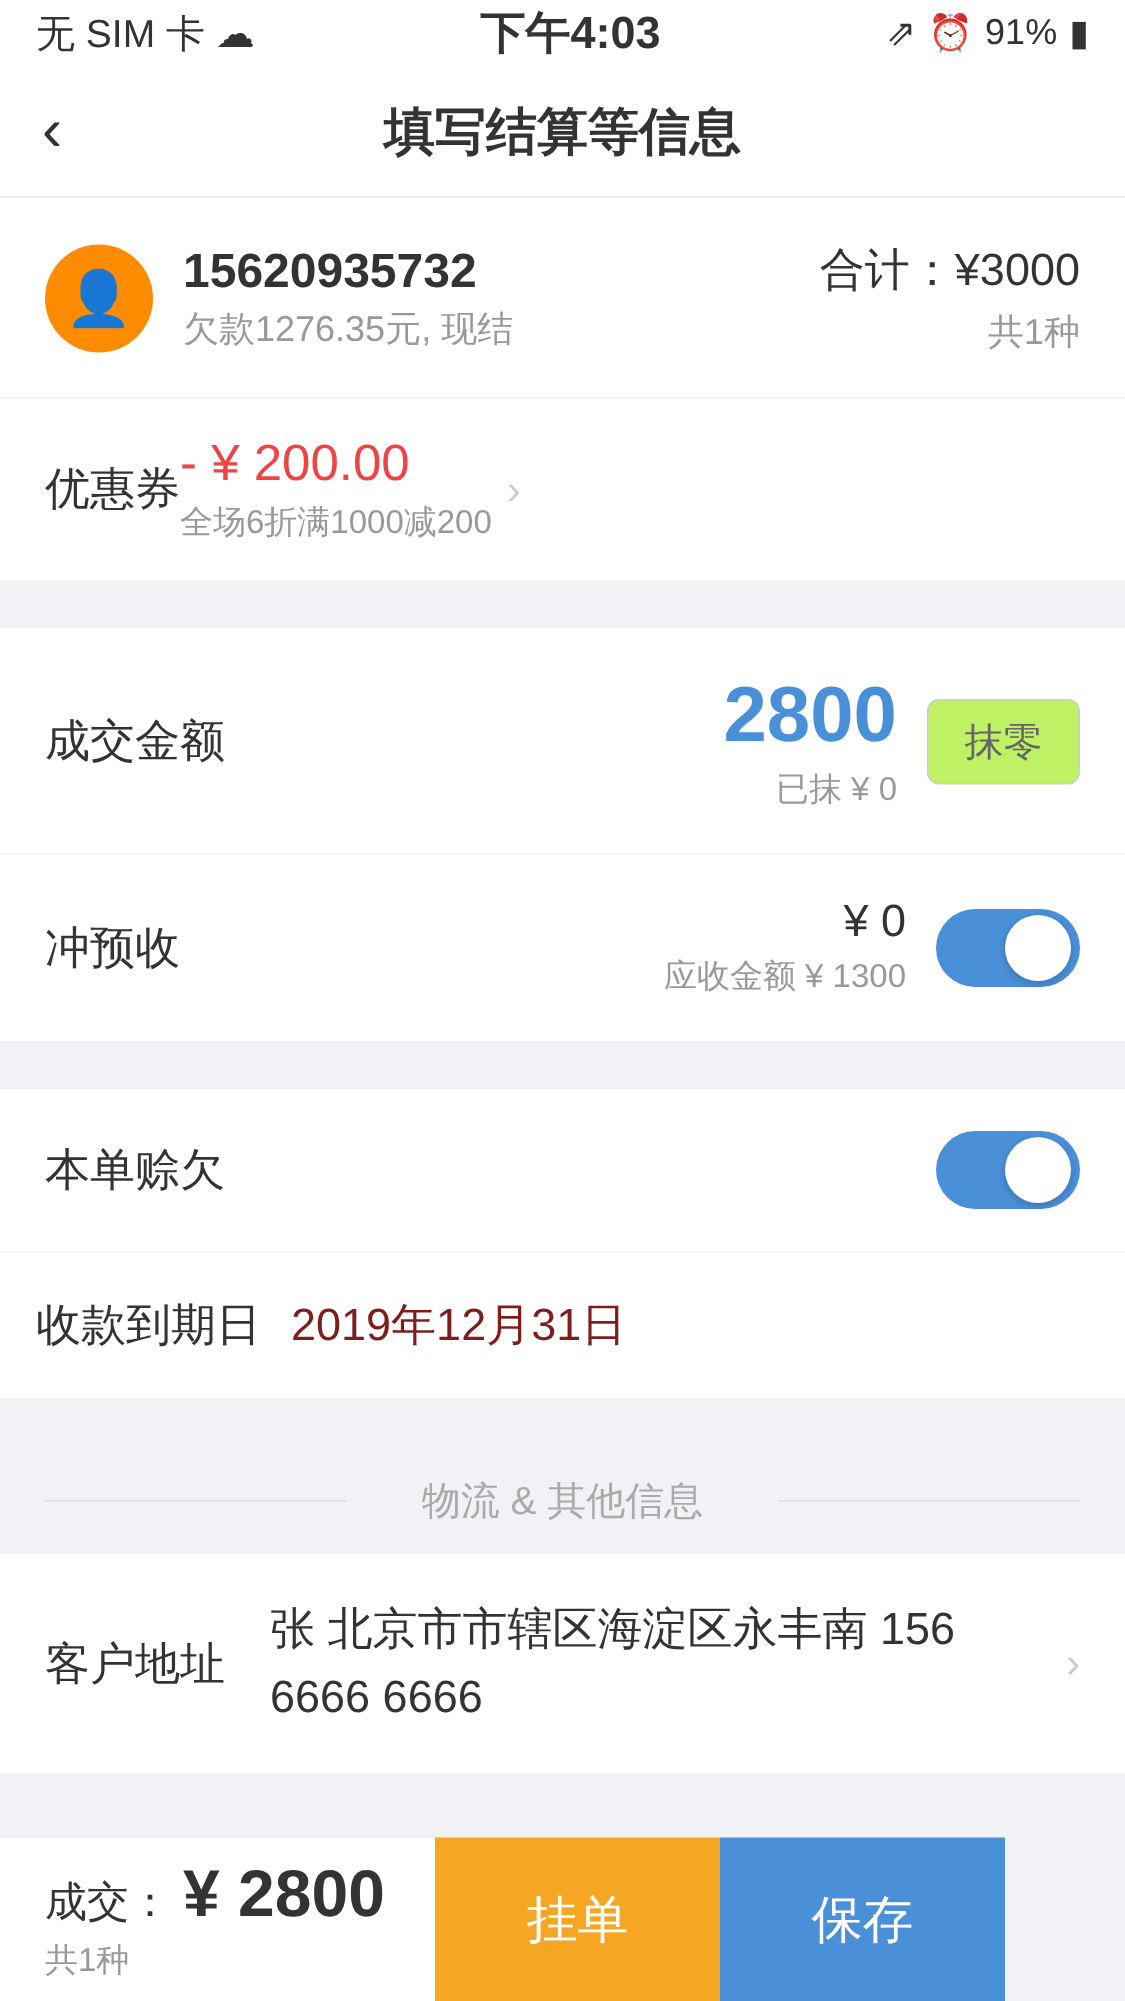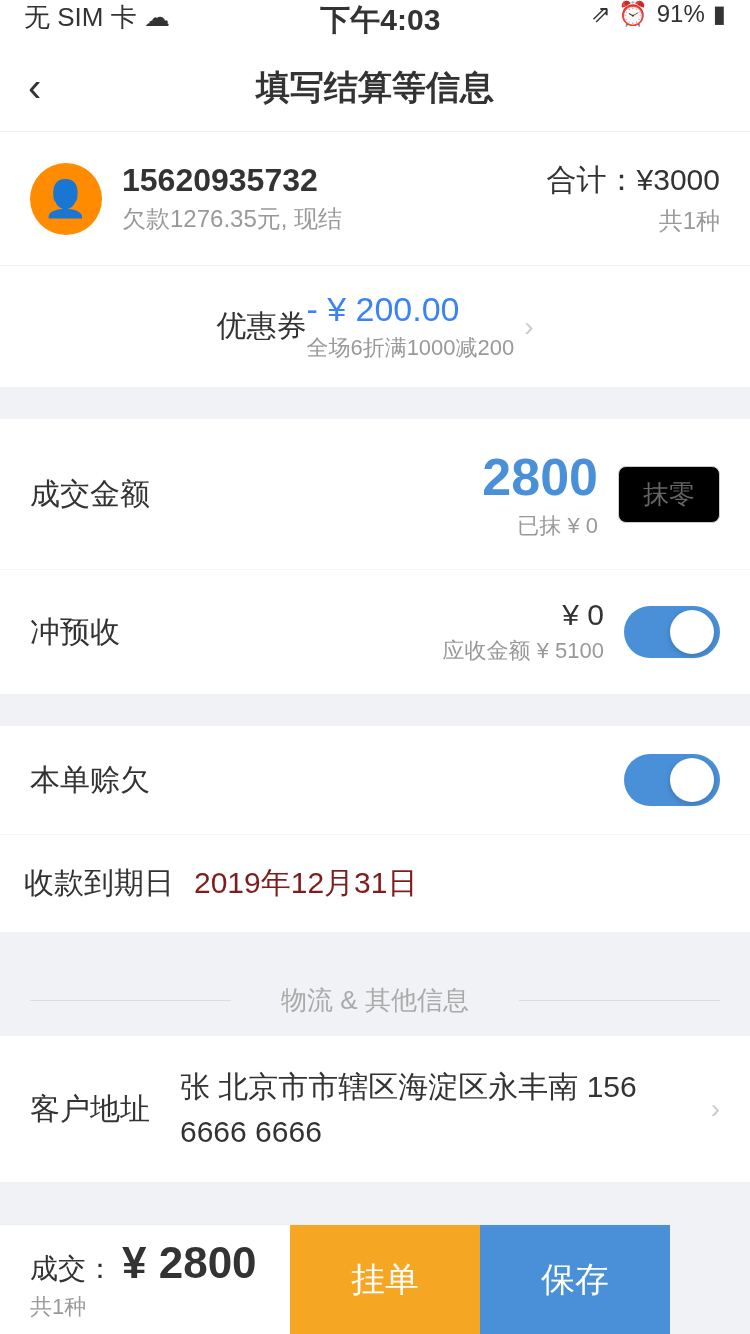--- a/index.html
+++ b/index.html
@@ -13,21 +13,21 @@
       font-size: 28px;
       position: relative;
     }
 
     
     .status-bar {
       width: 750px;
       height: 44px;
       background: #fff;
       display: flex;
-      align-items: flex-start;
+      align-items: center;
       justify-content: space-between;
       padding: 0 24px;
       font-size: 26px;
       font-weight: 500;
     }
     .status-left { display: flex; align-items: center; gap: 10px; }
     .status-center { font-size: 30px; font-weight: 600; }
     .status-right { display: flex; align-items: center; gap: 8px; font-size: 24px; }
 
     
@@ -96,26 +96,26 @@
     .user-sub { font-size: 24px; color: #999; margin-top: 4px; }
     .user-right { text-align: right; }
     .user-total { font-size: 30px; color: #333; }
     .user-count { font-size: 24px; color: #999; margin-top: 4px; }
 
     
     .coupon-row {
       padding: 24px 30px;
       display: flex;
       align-items: center;
-      justify-content: center;
+      justify-content: flex-start;
       border-top: 1px solid #f0f2f5;
     }
     .coupon-label { font-size: 30px; color: #333; }
     .coupon-right { display: flex; align-items: center; gap: 10px; }
-    .coupon-discount { font-size: 34px; color: #3b82f6; font-weight: 500; }
+    .coupon-discount { font-size: 34px; color: #ef4444; font-weight: 500; }
     .coupon-detail { font-size: 22px; color: #999; margin-top: 4px; text-align: right; }
     .chevron-icon { font-size: 28px; color: #ccc; }
 
     
     .section-divider { height: 16px; background: #f0f2f5; }
 
     
     .amount-row {
       padding: 28px 30px;
       display: flex;
@@ -127,21 +127,21 @@
     .amount-label { font-size: 30px; color: #333; }
     .amount-right { display: flex; align-items: center; gap: 20px; }
     .amount-value { font-size: 52px; font-weight: 600; color: #4a90d9; }
     .amount-sub { font-size: 22px; color: #999; text-align: right; margin-top: 4px; }
     .round-btn {
       border: 1px solid #ccc;
       border-radius: 8px;
       padding: 10px 24px;
       font-size: 26px;
       color: #666;
-      background: #000000;
+      background: #bef264;
       cursor: pointer;
     }
     .amount-center { display: flex; flex-direction: column; align-items: flex-end; }
 
     
     .prepay-row {
       padding: 28px 30px;
       display: flex;
       align-items: center;
       justify-content: space-between;
@@ -336,21 +336,21 @@
         </div>
         <button class="round-btn">抹零</button>
       </div>
     </div>
 
     <div class="prepay-row">
       <div class="prepay-label">冲预收</div>
       <div class="prepay-right">
         <div class="prepay-amount">
           <div class="prepay-value">¥ 0</div>
-          <div class="prepay-sub">应收金额 ¥ 5100</div>
+          <div class="prepay-sub">应收金额 ¥ 1300</div>
         </div>
         <div class="toggle">
           <div class="toggle-knob"></div>
         </div>
       </div>
     </div>
   </div>
 
   <div class="section-divider"></div>
 

